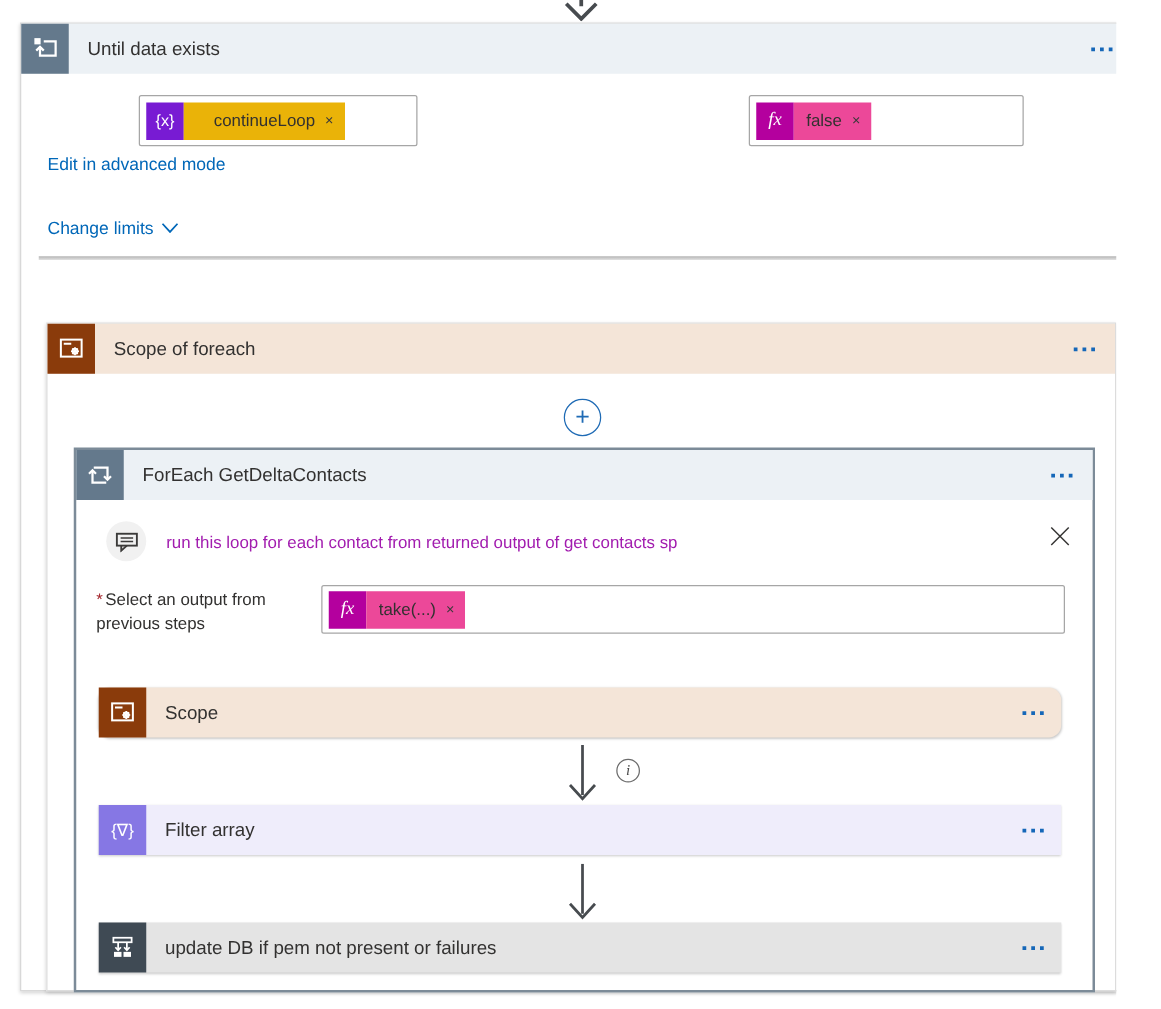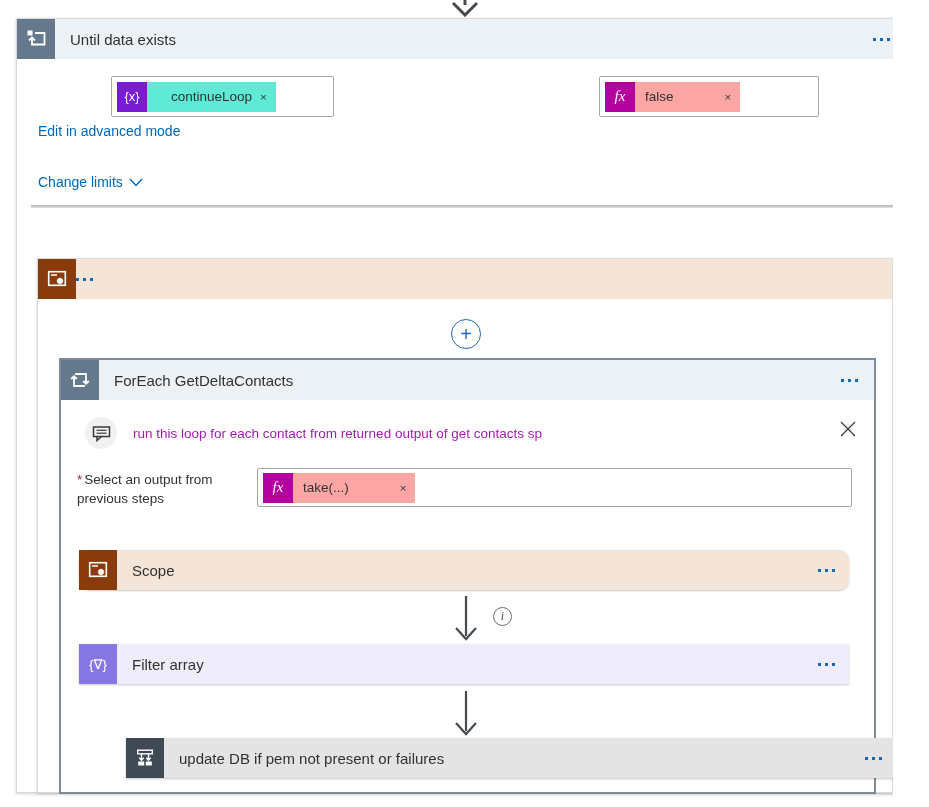--- a/index.html
+++ b/index.html
@@ -33,22 +33,22 @@
   
   .tokenbox {
     position:absolute; background:#fff; border:1px solid #a6a6a6; border-radius:2px;
     display:flex; align-items:center; padding-left:5px;
   }
   .chip { display:inline-flex; align-items:stretch; height:30px; cursor:pointer; }
   .cicon { width:30px; display:flex; align-items:center; justify-content:center; color:#fff; }
   .cicon.varx { background:#781bd3; font-size:13px; }
   .cicon.fx { background:#b4009e; font-family:"Liberation Serif", serif; font-style:italic; font-size:15px; }
   .clabel { display:flex; align-items:center; padding:0 9px 0 10px; font-size:13.5px; color:#323130; }
-  .clabel.purple { background:#5eead4;padding-left:24px; }
-  .clabel.pink { background:#fca5a5;gap:43px; }
+  .clabel.purple { background:#eab308;padding-left:24px; }
+  .clabel.pink { background:#ec4899; }
   .dismiss { margin-left:8px; font-size:11.5px; color:#3a3a3a; }
 
   .select {
     position:absolute; background:#fff; border:2px solid #767676;
     display:flex; align-items:center; padding:0 12px; font-size:14px; cursor:pointer;
   }
   .select svg { margin-left:auto; }
 
   .link { position:absolute; color:#0067b8; font-size:14px; cursor:pointer; display:flex; align-items:center; gap:6px; white-space:nowrap; }
 
@@ -149,20 +149,21 @@
           <line x1="6" y1="8" x2="12" y2="8" stroke="#fff" stroke-width="1.5"></line>
           <g stroke="#fff" stroke-width="1.3">
             <circle cx="15" cy="14" r="2.1" fill="none"></circle>
             <line x1="15" y1="10.8" x2="15" y2="17.2"></line>
             <line x1="11.8" y1="14" x2="18.2" y2="14"></line>
             <line x1="12.8" y1="11.8" x2="17.2" y2="16.2"></line>
             <line x1="17.2" y1="11.8" x2="12.8" y2="16.2"></line>
           </g>
         </svg>
       </div>
+      <div class="htitle">Scope of foreach</div>
       <div class="dots">
           <i></i>
           <i></i>
           <i></i>
         </div>
     </div>
 
     <div class="plusbtn" style="left:413px; top:60px;">
         <span>+</span>
       </div>
@@ -253,21 +254,21 @@
             <i></i>
             <i></i>
           </div>
       </div>
 
       <svg class="abs" style="left:391px; top:331px; width:28px; height:45px;" viewBox="0 0 28 45">
         <line x1="14" y1="0" x2="14" y2="40" stroke="#474b4f" stroke-width="2.2"></line>
         <polyline points="4,32 14,43 24,32" fill="none" stroke="#474b4f" stroke-width="2.2"></polyline>
       </svg>
 
-      <div class="row hdr gray-hd" style="left:18px; top:378px; width:770px;margin-left:47px;">
+      <div class="row hdr gray-hd" style="left:18px; top:378px; width:770px;">
         <div class="hicon dark-ic">
           <svg width="24" height="24" viewBox="0 0 24 24">
             <rect x="4.7" y="4.2" width="14.6" height="3.6" fill="none" stroke="#fff" stroke-width="1.4"></rect>
             <line x1="8.5" y1="7.8" x2="8.5" y2="13.8" stroke="#fff" stroke-width="1.4"></line>
             <polyline points="6.3,11.8 8.5,14.2 10.7,11.8" fill="none" stroke="#fff" stroke-width="1.4"></polyline>
             <line x1="15.5" y1="7.8" x2="15.5" y2="13.8" stroke="#fff" stroke-width="1.4"></line>
             <polyline points="13.3,11.8 15.5,14.2 17.7,11.8" fill="none" stroke="#fff" stroke-width="1.4"></polyline>
             <rect x="5.2" y="15.5" width="6" height="4" fill="#fff"></rect>
             <rect x="12.8" y="15.5" width="6" height="4" fill="#fff"></rect>
           </svg>

